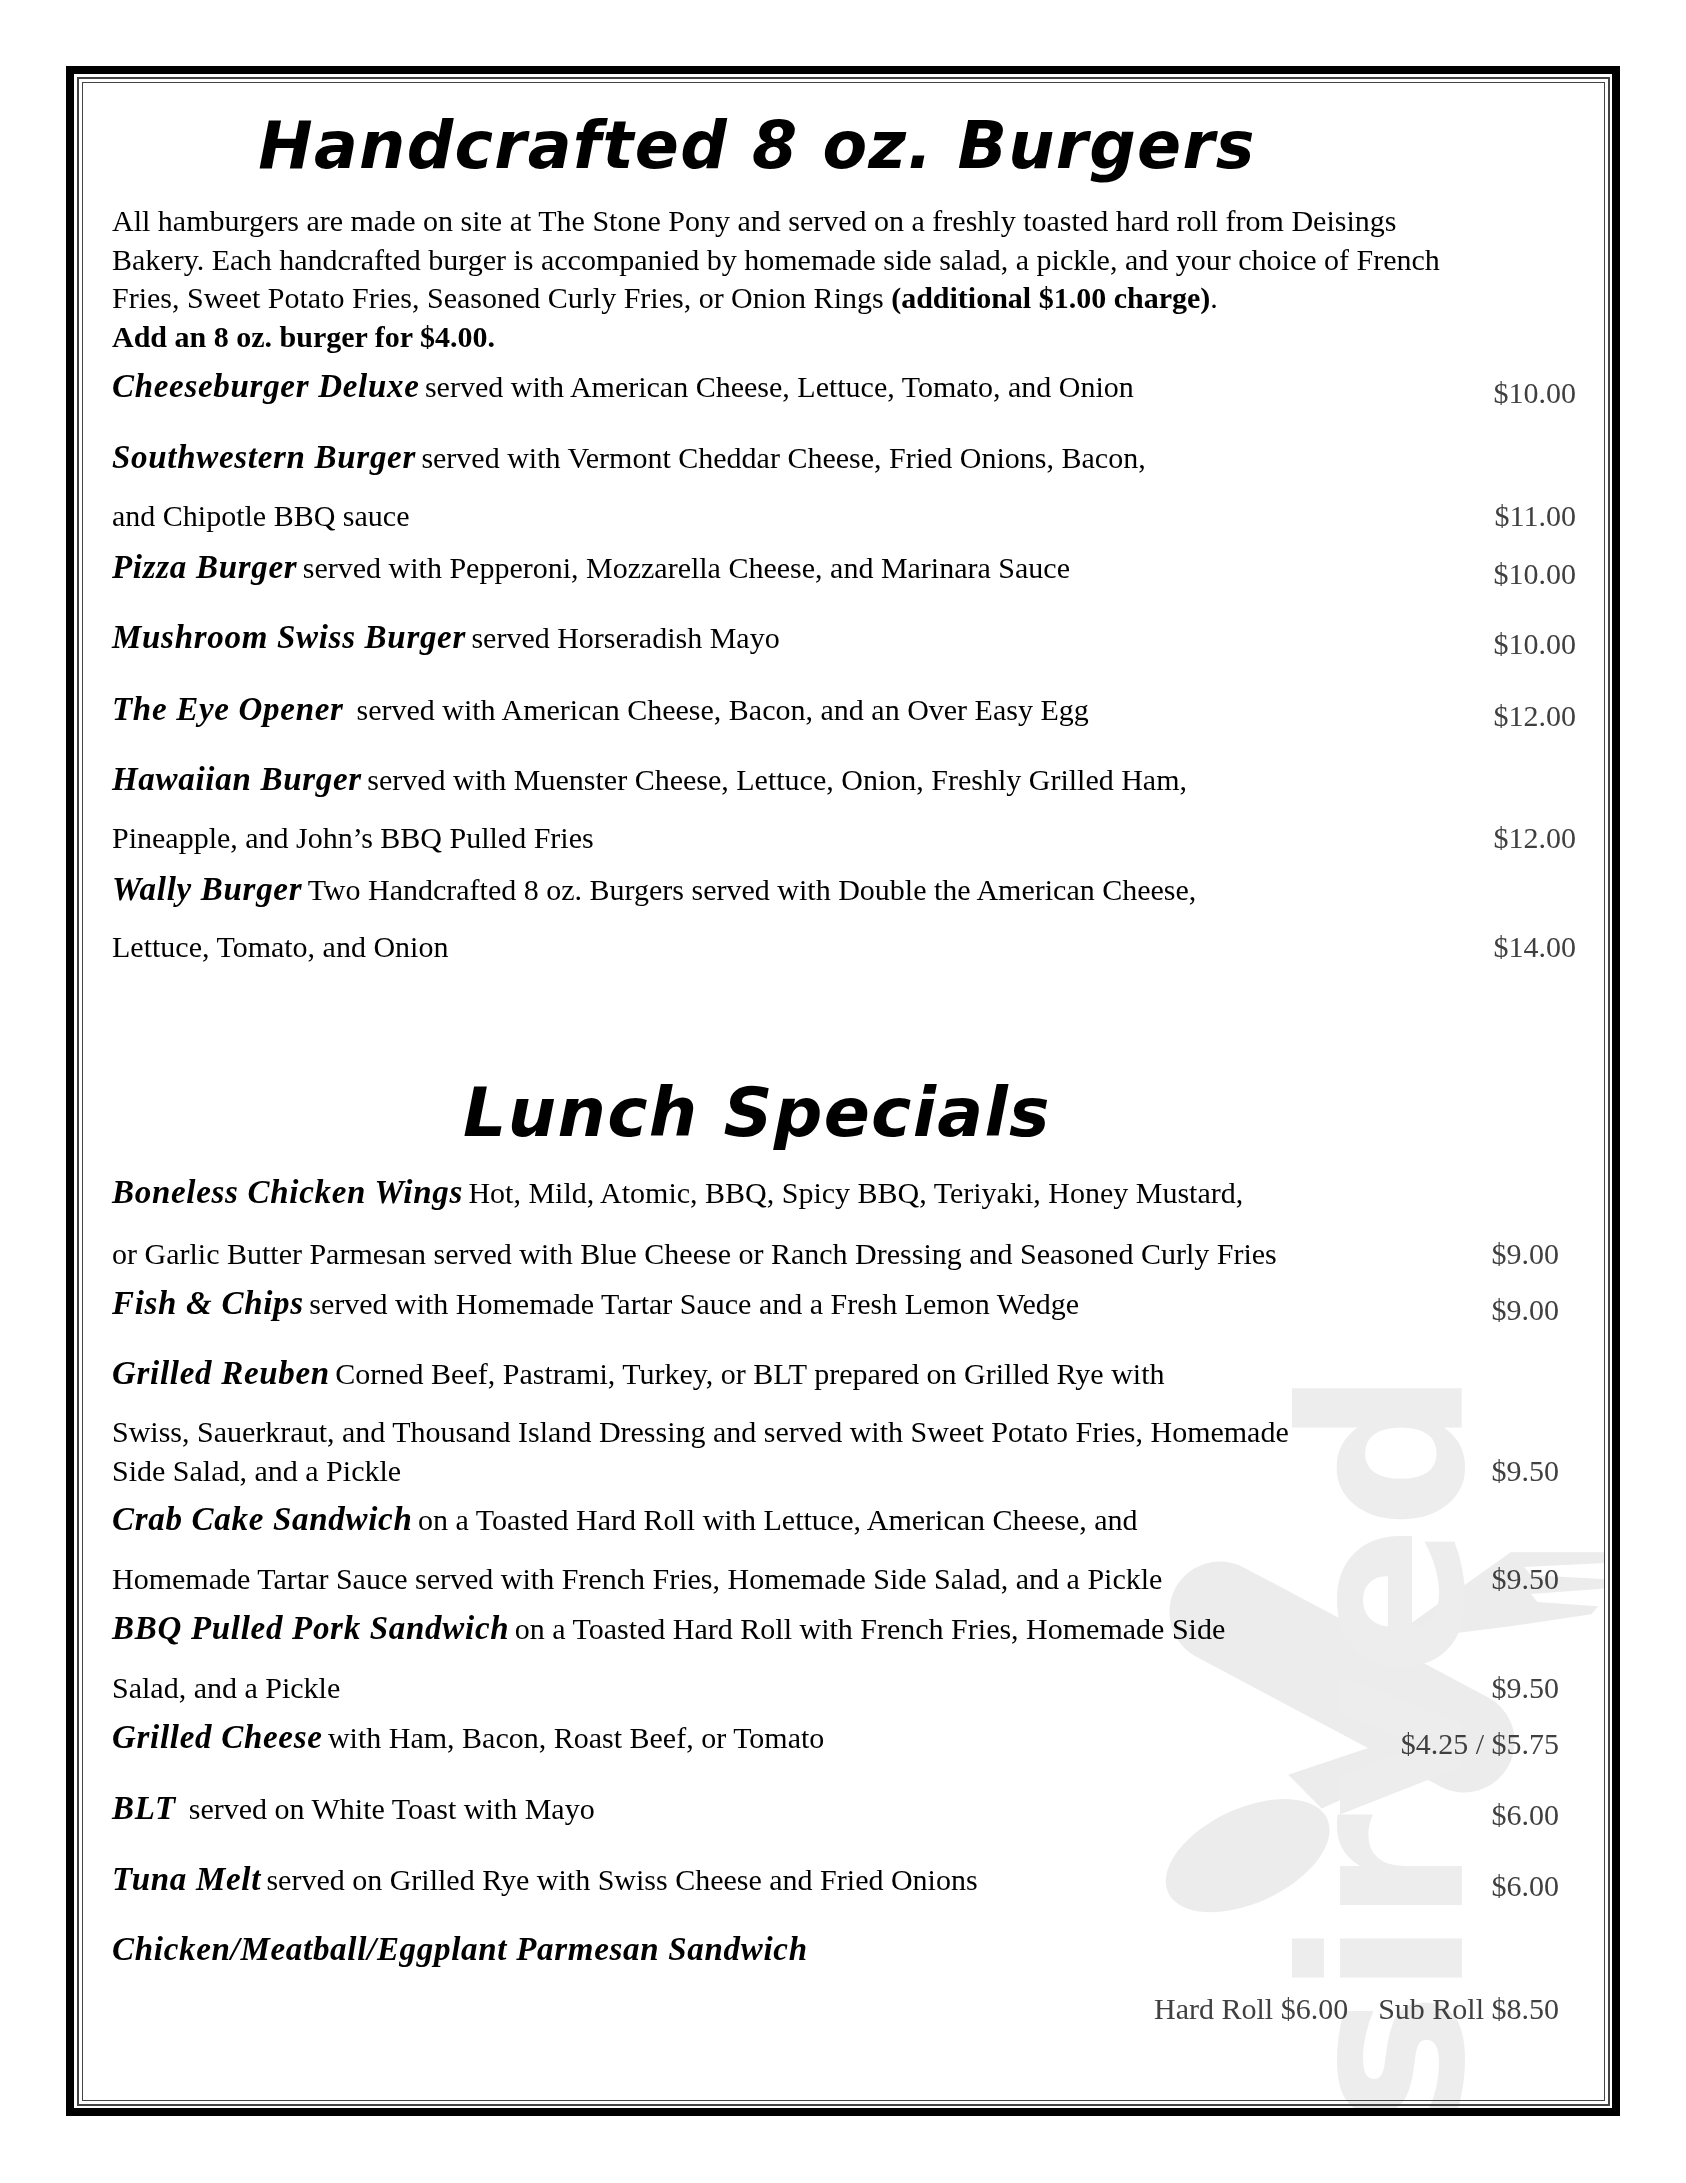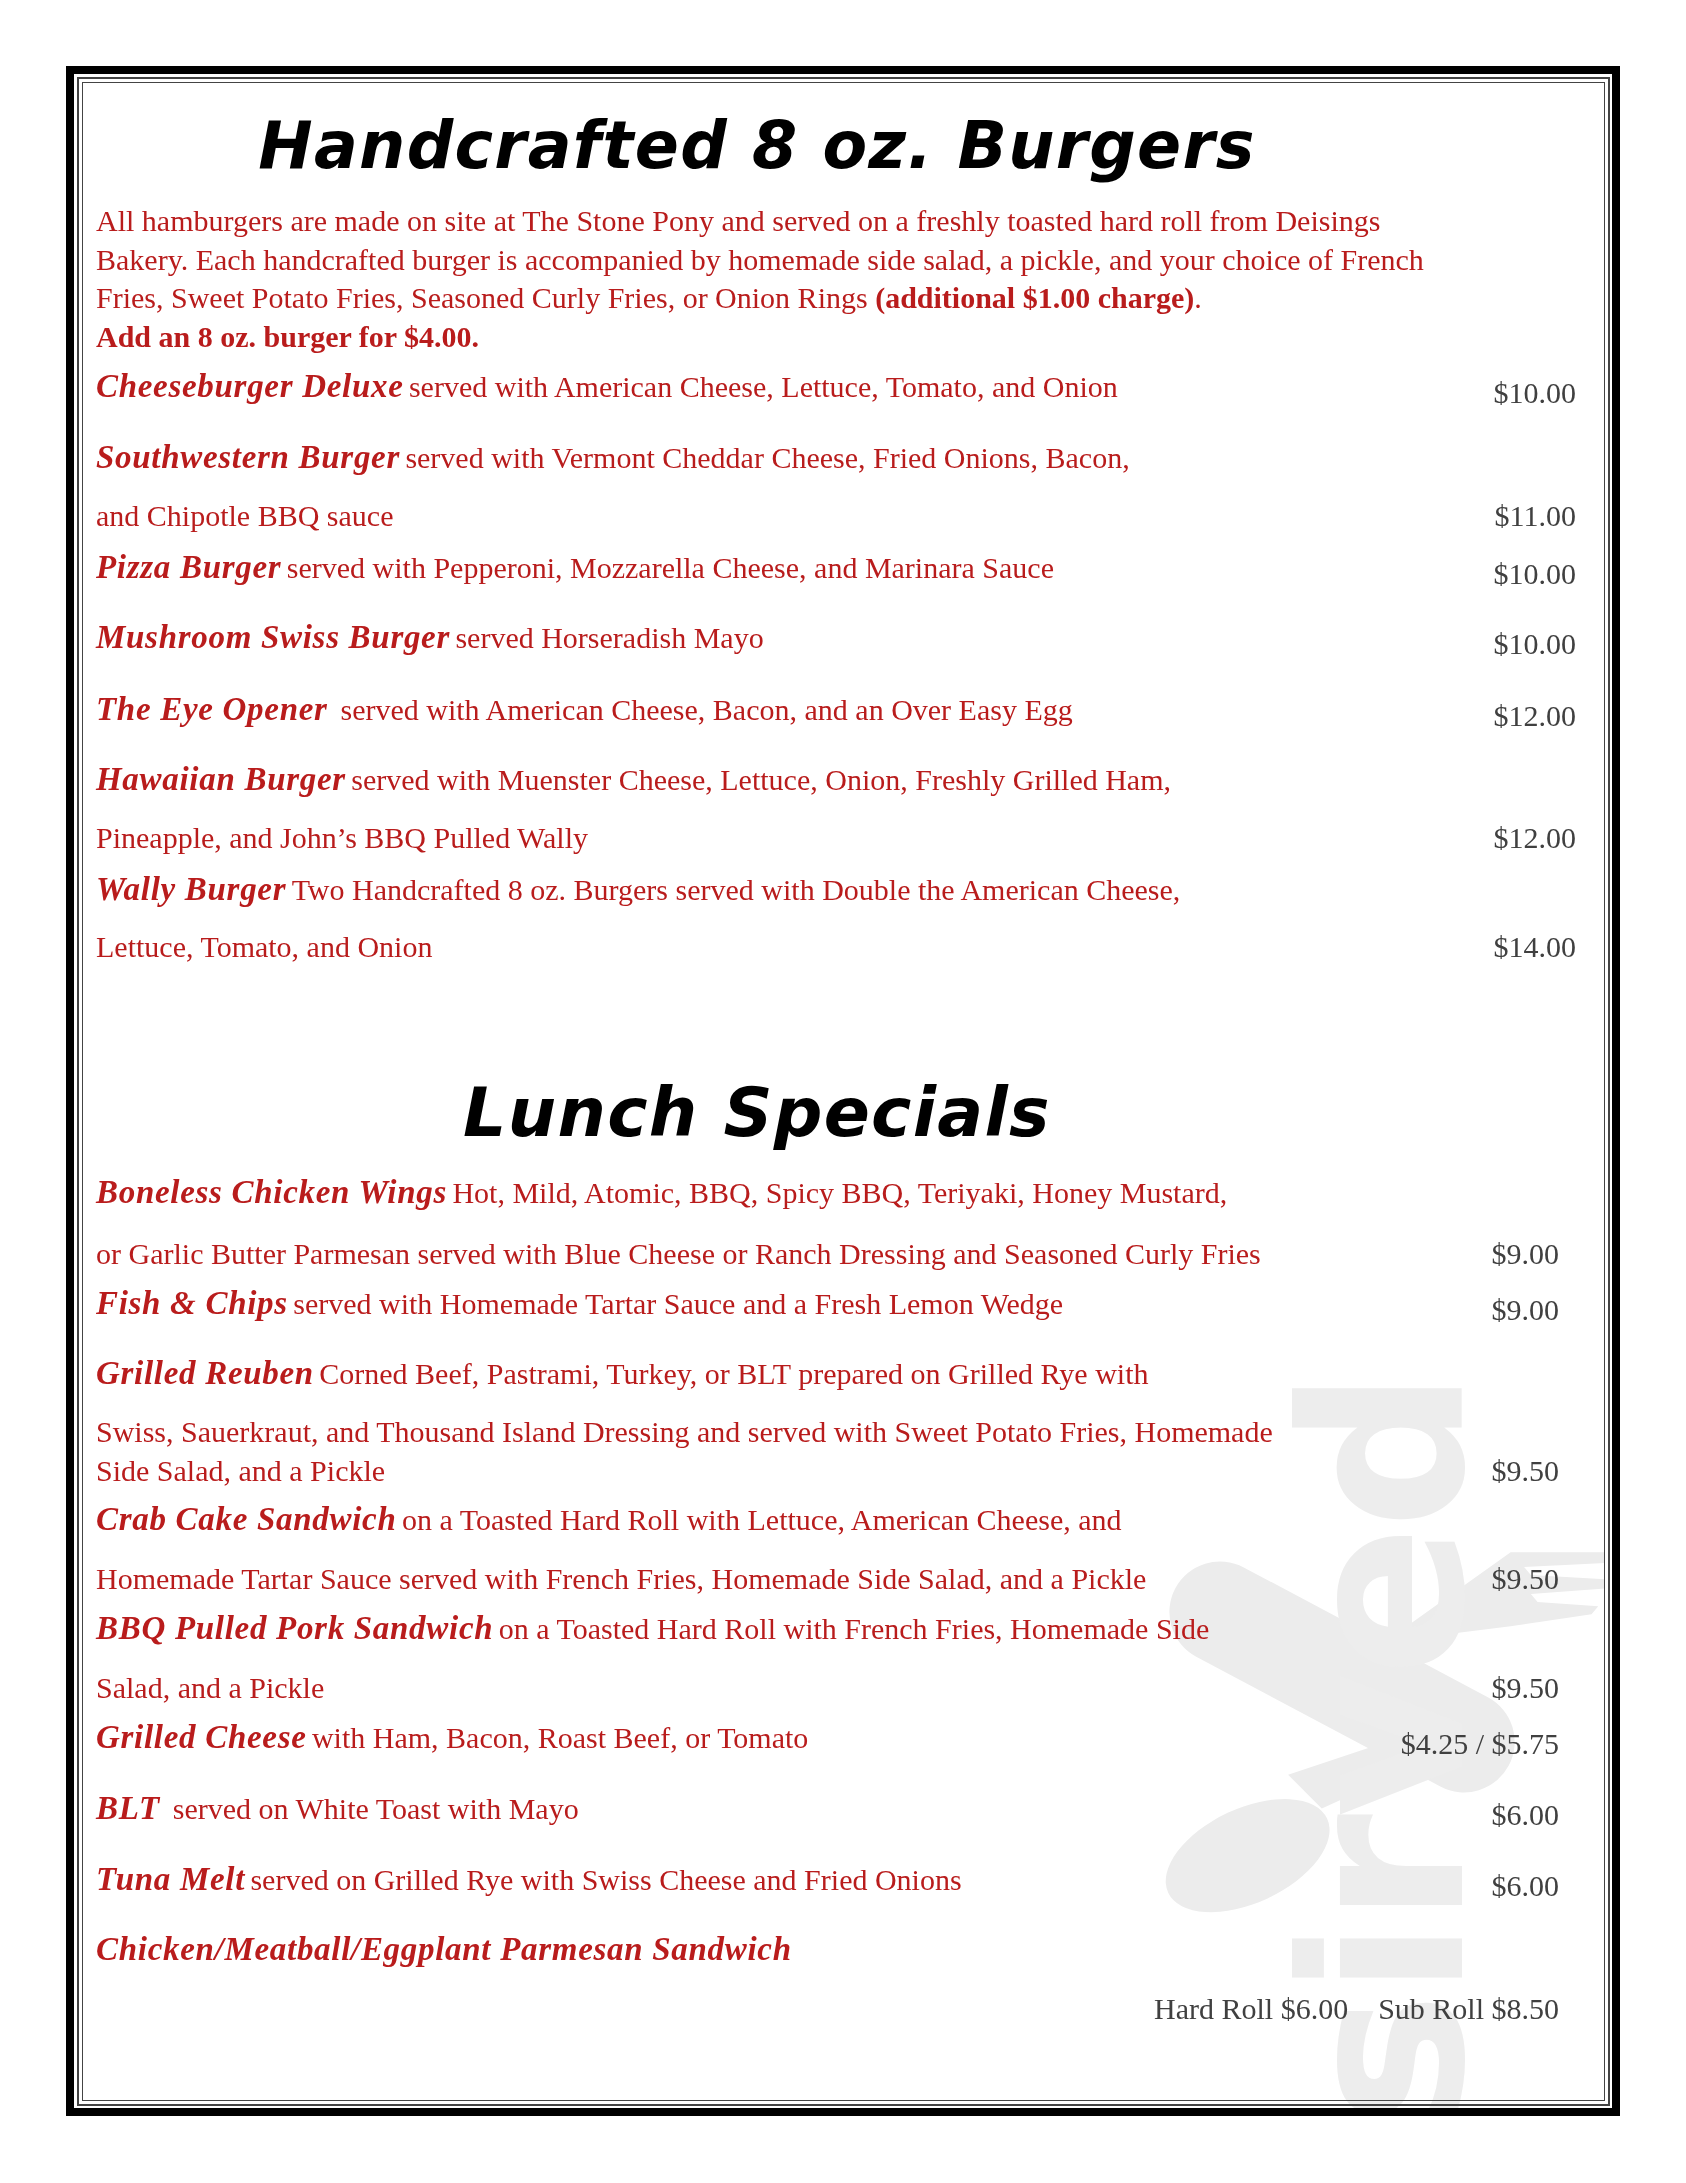--- a/index.html
+++ b/index.html
@@ -22,22 +22,22 @@
     transform: rotate(-90deg); transform-origin: left top;
     font-family: "DejaVu Sans", sans-serif; font-weight: bold;
     font-size: 223px; color: #ededed; letter-spacing: -4px; white-space: nowrap;
   }
   .heading {
     position: absolute; left: 0; width: 1514px; text-align: center;
     font-family: "DejaVu Sans", sans-serif; font-style: italic; font-weight: bold;
     color: #000; letter-spacing: 1.3px;
   }
   .line {
-    position: absolute; left: 96px; white-space: nowrap;
-    font-family: "Liberation Serif", serif; font-size: 30px; color: #b91c1c;
+    position: absolute; left: 112px; white-space: nowrap;
+    font-family: "Liberation Serif", serif; font-size: 30px; color: #000000;
   }
   .name {
     font-family: Liberation Serif, serif; font-style: italic; font-weight: bold;
     font-size: 33px; letter-spacing: 0.7px; margin-right: 5.4px;
   }
   .price {
     position: absolute; white-space: nowrap; text-align: right;
     font-family: "Liberation Serif", serif; font-size: 30px; color: #404040;
   }
   .p-burger { right: 111px; }
@@ -104,21 +104,21 @@
     <div class="line" style="top:691px;">
       <span class="name">The Eye Opener</span><span> served with American Cheese, Bacon, and an Over Easy Egg</span>
     </div>
     <div class="price p-burger" style="top:699px;">$12.00</div>
   </div>
 
   <div>
     <div class="line" style="top:761px;">
       <span class="name">Hawaiian Burger</span><span>served with Muenster Cheese, Lettuce, Onion, Freshly Grilled Ham,</span>
     </div>
-    <div class="line" style="top:821px;">Pineapple, and John’s BBQ Pulled Wally</div>
+    <div class="line" style="top:821px;">Pineapple, and John’s BBQ Pulled Fries</div>
     <div class="price p-burger" style="top:821px;">$12.00</div>
   </div>
 
   <div>
     <div class="line" style="top:871px;">
       <span class="name">Wally Burger</span><span>Two Handcrafted 8 oz. Burgers served with Double the American Cheese,</span>
     </div>
     <div class="line" style="top:930px;">Lettuce, Tomato, and Onion</div>
     <div class="price p-burger" style="top:930px;">$14.00</div>
   </div>

